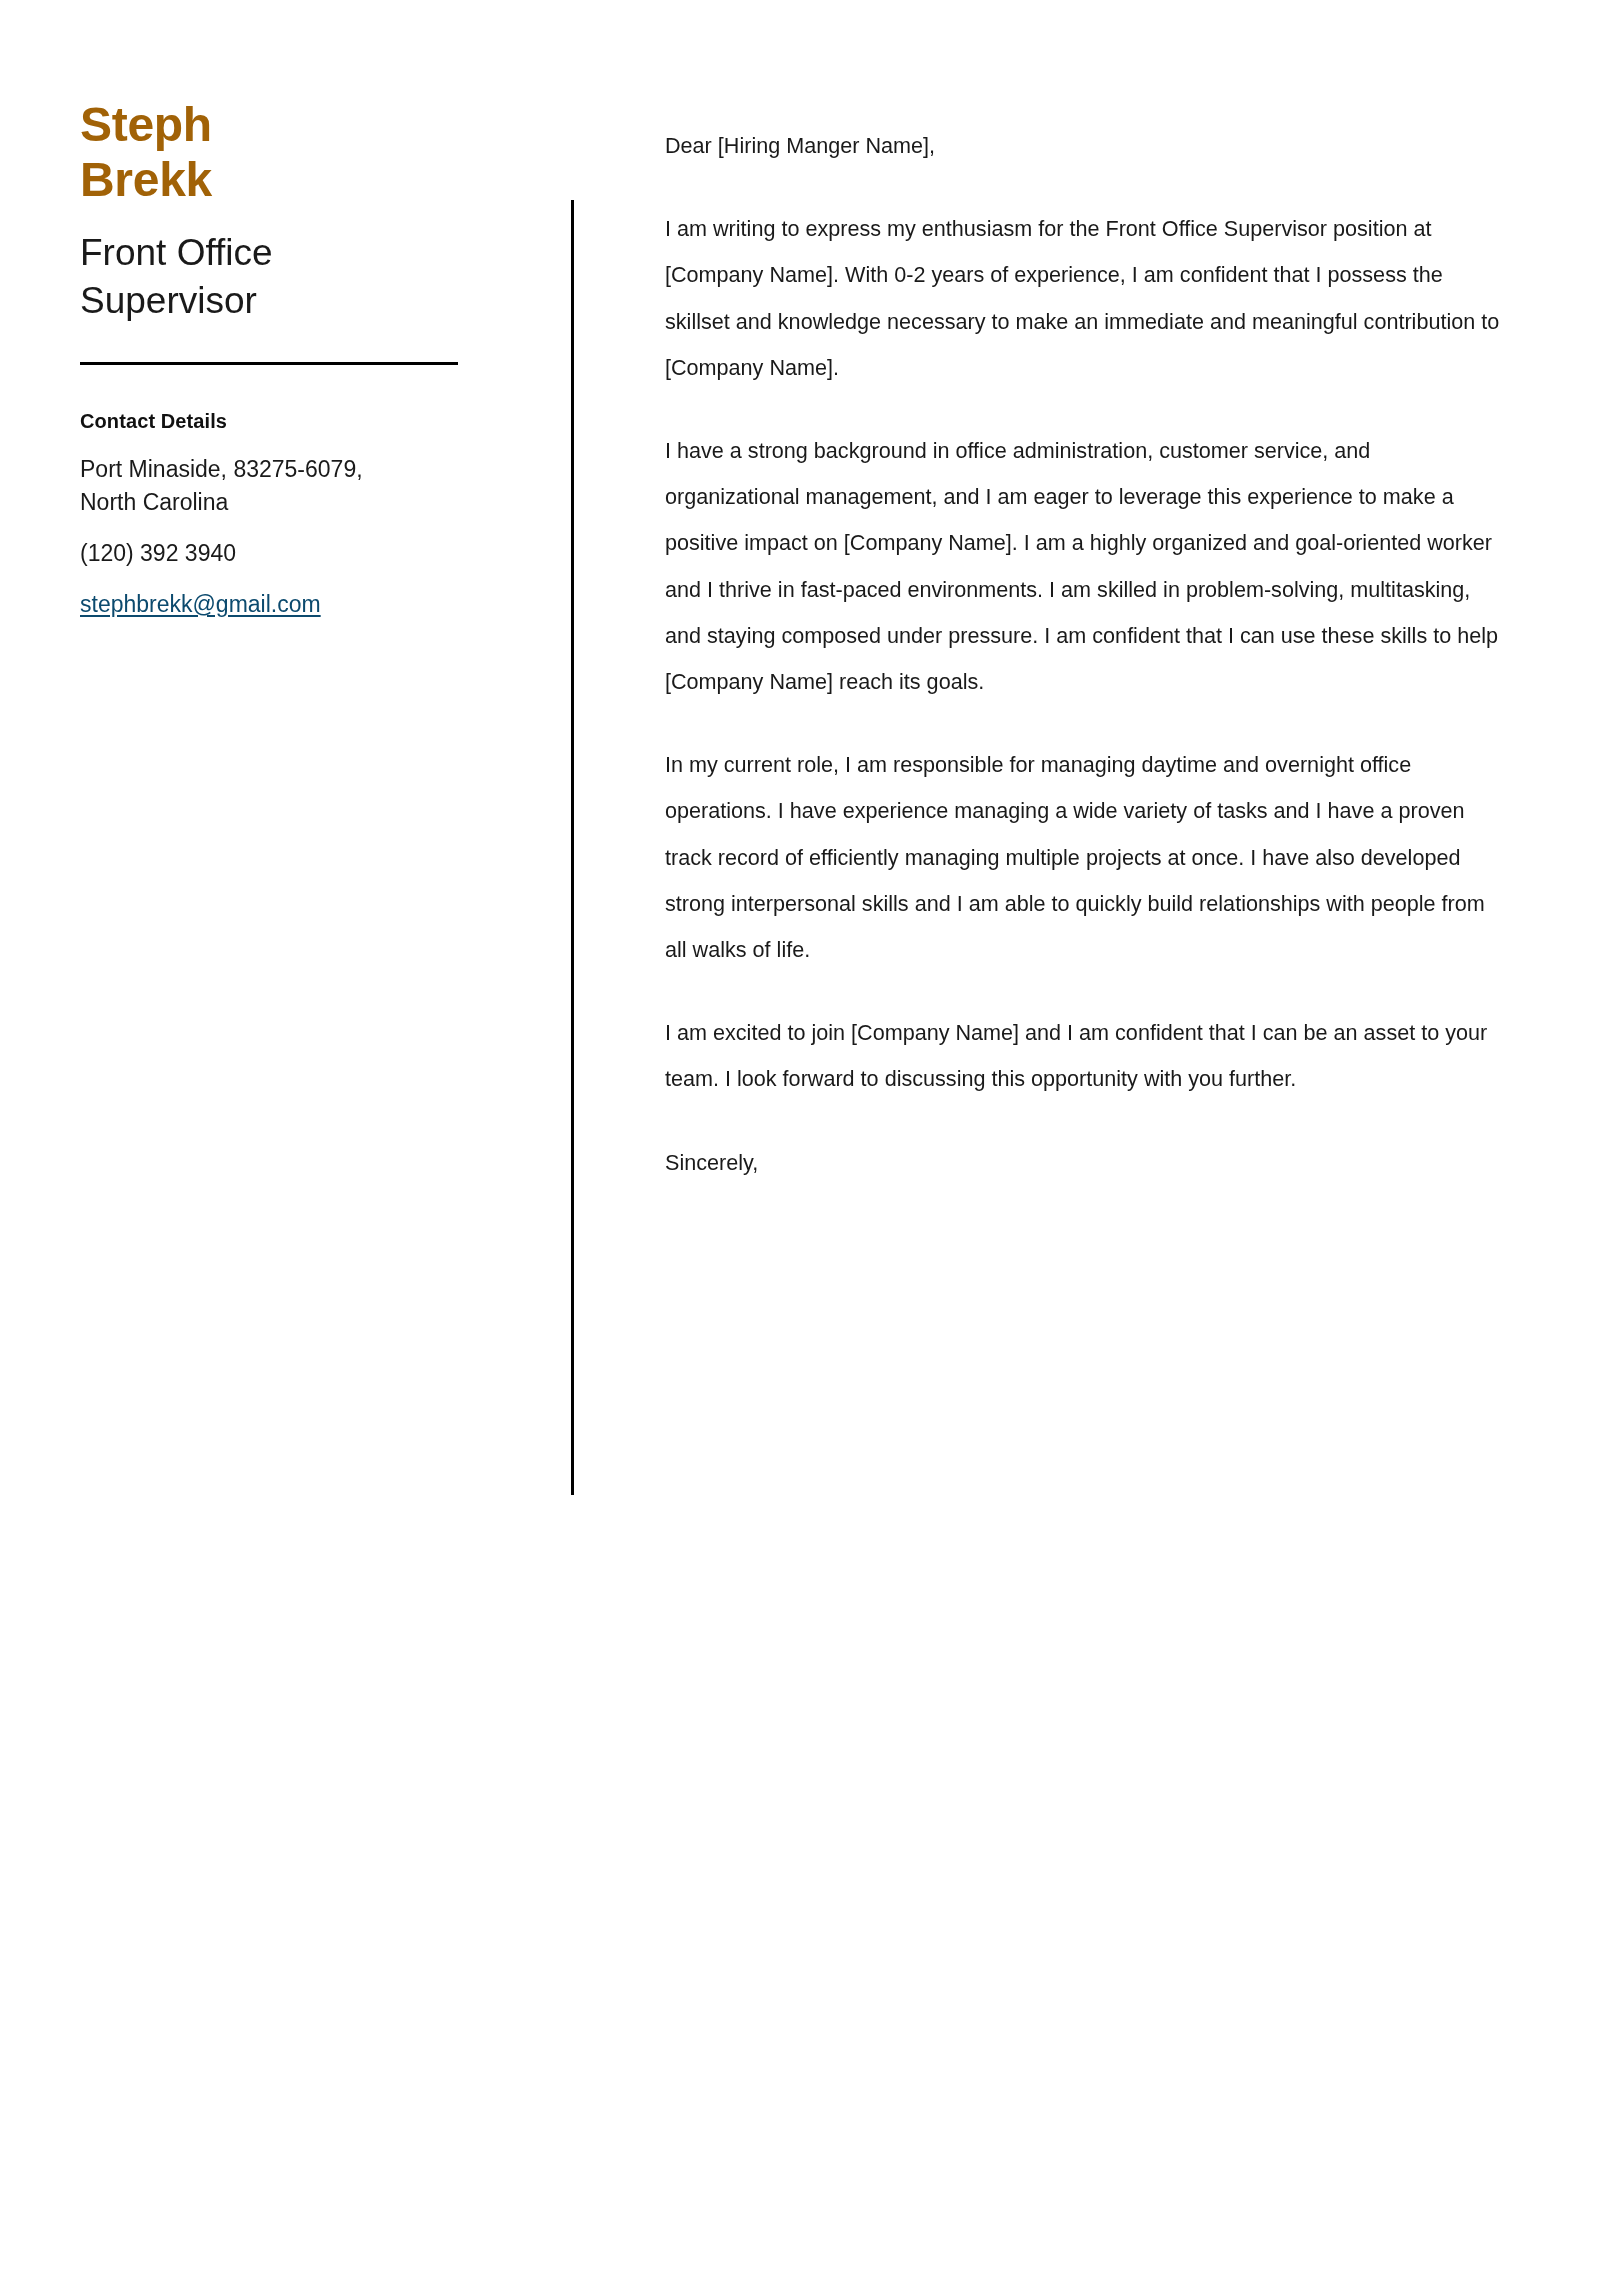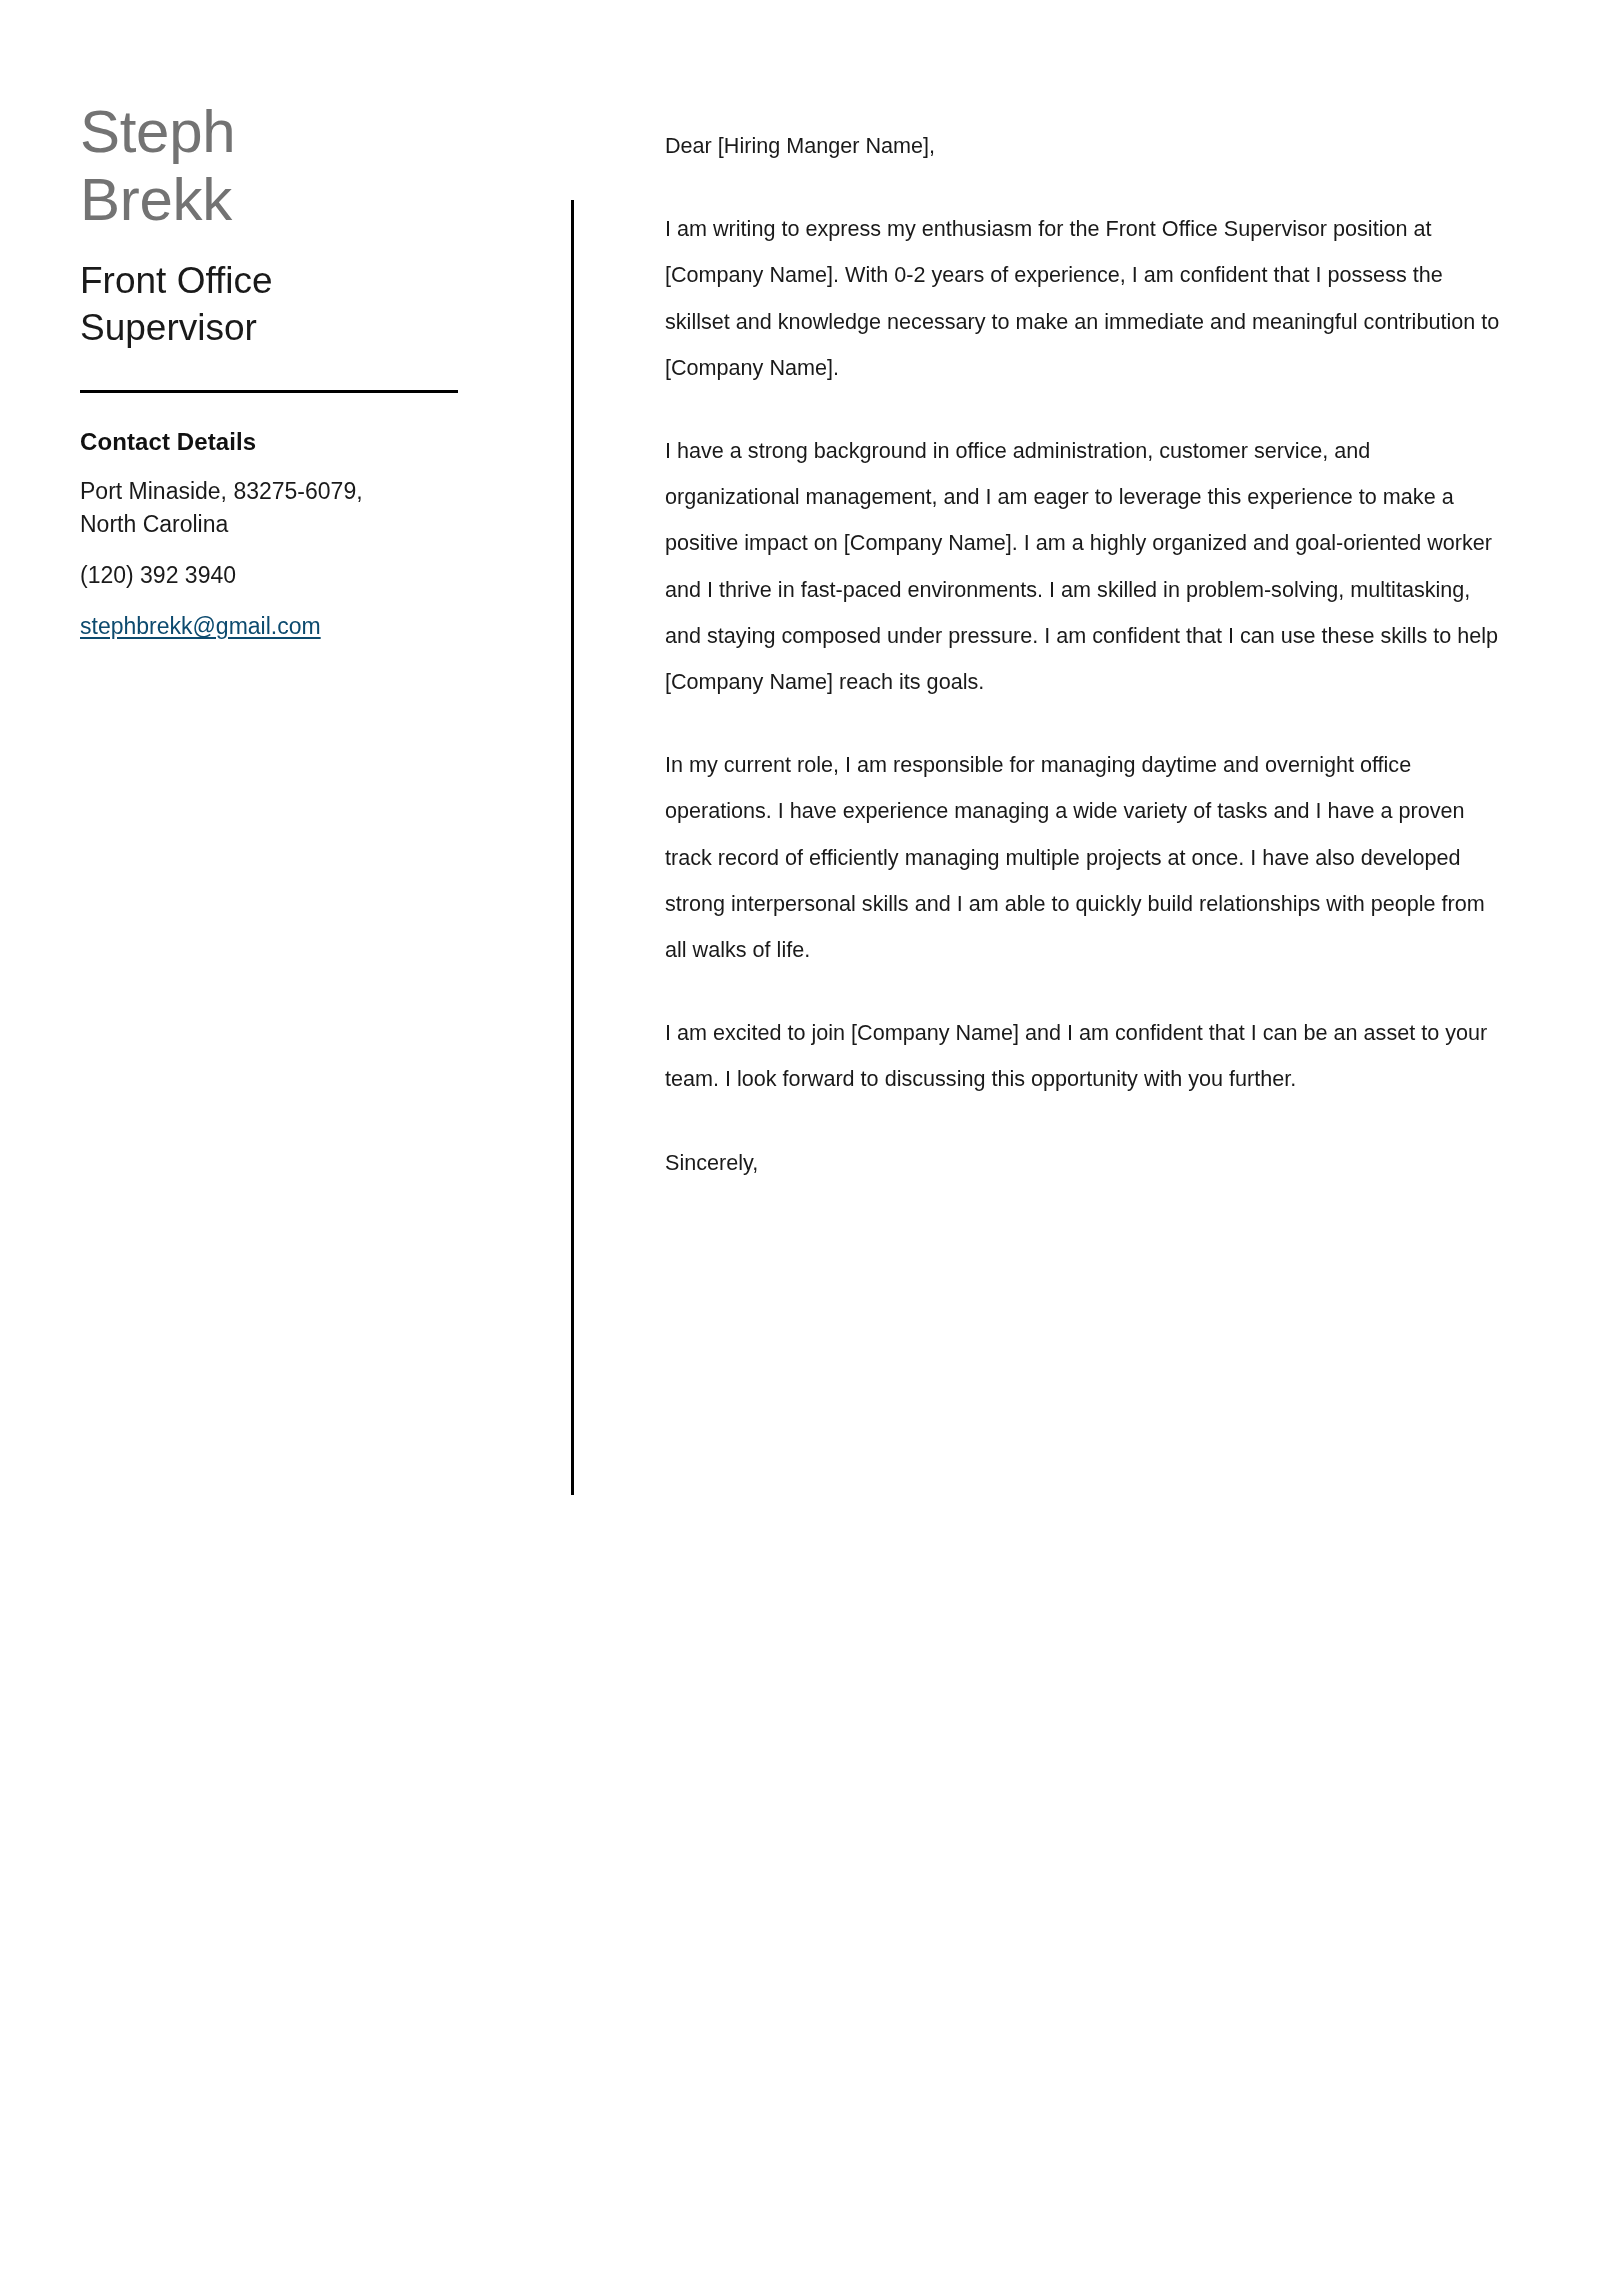--- a/index.html
+++ b/index.html
@@ -24,25 +24,25 @@
 
   
   .sidebar {
     position: absolute;
     left: 80px;
     top: 98px;
     width: 393px;
   }
 
   .name-block {
-    font-size: 60px;
-    font-weight: 400;
+    font-size: 48px;
+    font-weight: 700;
     line-height: 1.14;
     letter-spacing: -0.3px;
-    color: #737373;
+    color: #a16207;
     margin: 0;
   }
   .name-line {
     display: block;
     white-space: nowrap;
   }
 
   .job-title {
     margin-top: 22px;
     font-size: 37px;
@@ -53,22 +53,22 @@
   .job-title-line { display: block; }
 
   .sidebar-rule {
     margin-top: 38px;
     width: 378px;
     height: 3.3px;
     background: #000000;
   }
 
   .contact-heading {
-    margin-top: 35px;
-    font-size: 24px;
+    margin-top: 45px;
+    font-size: 20px;
     font-weight: 600;
     color: #111111;
     letter-spacing: 0.1px;
   }
 
   .contact-list {
     margin-top: 19.6px;
   }
   .contact-item {
     font-size: 23px;

